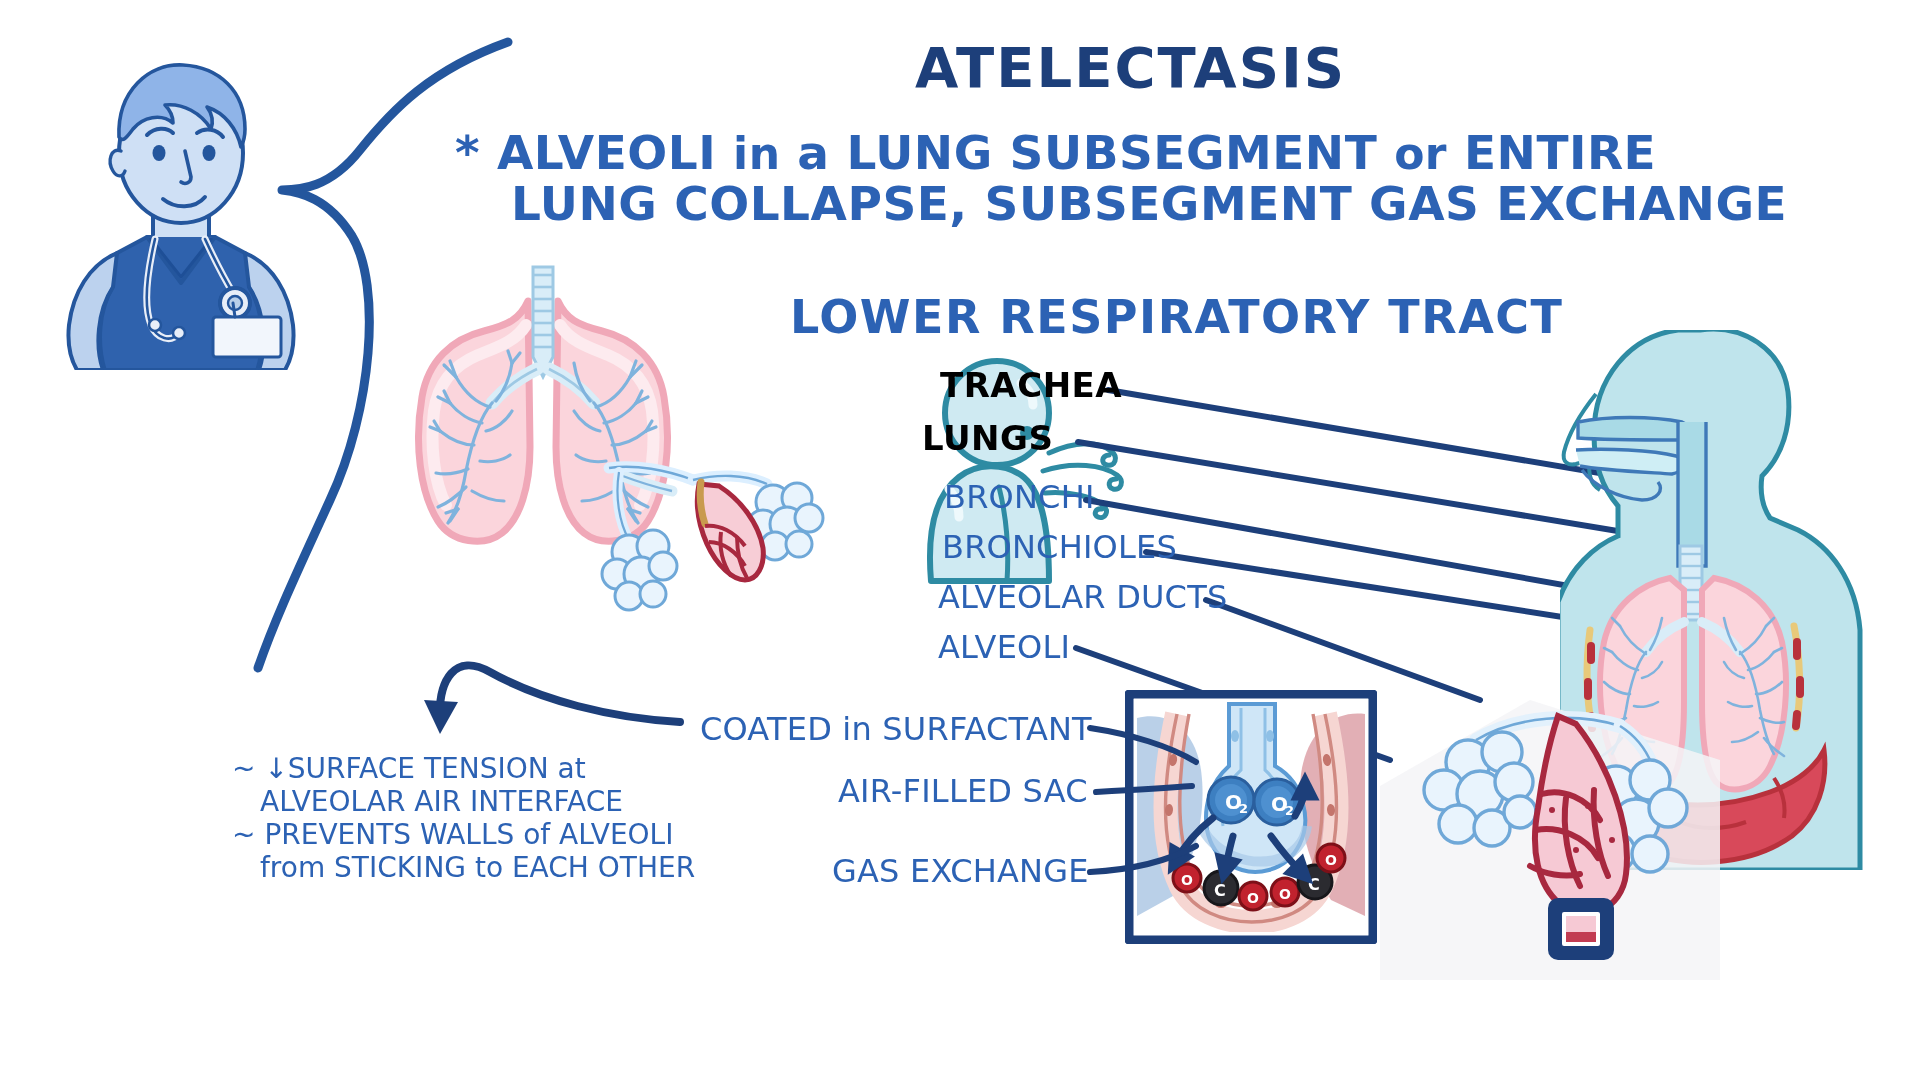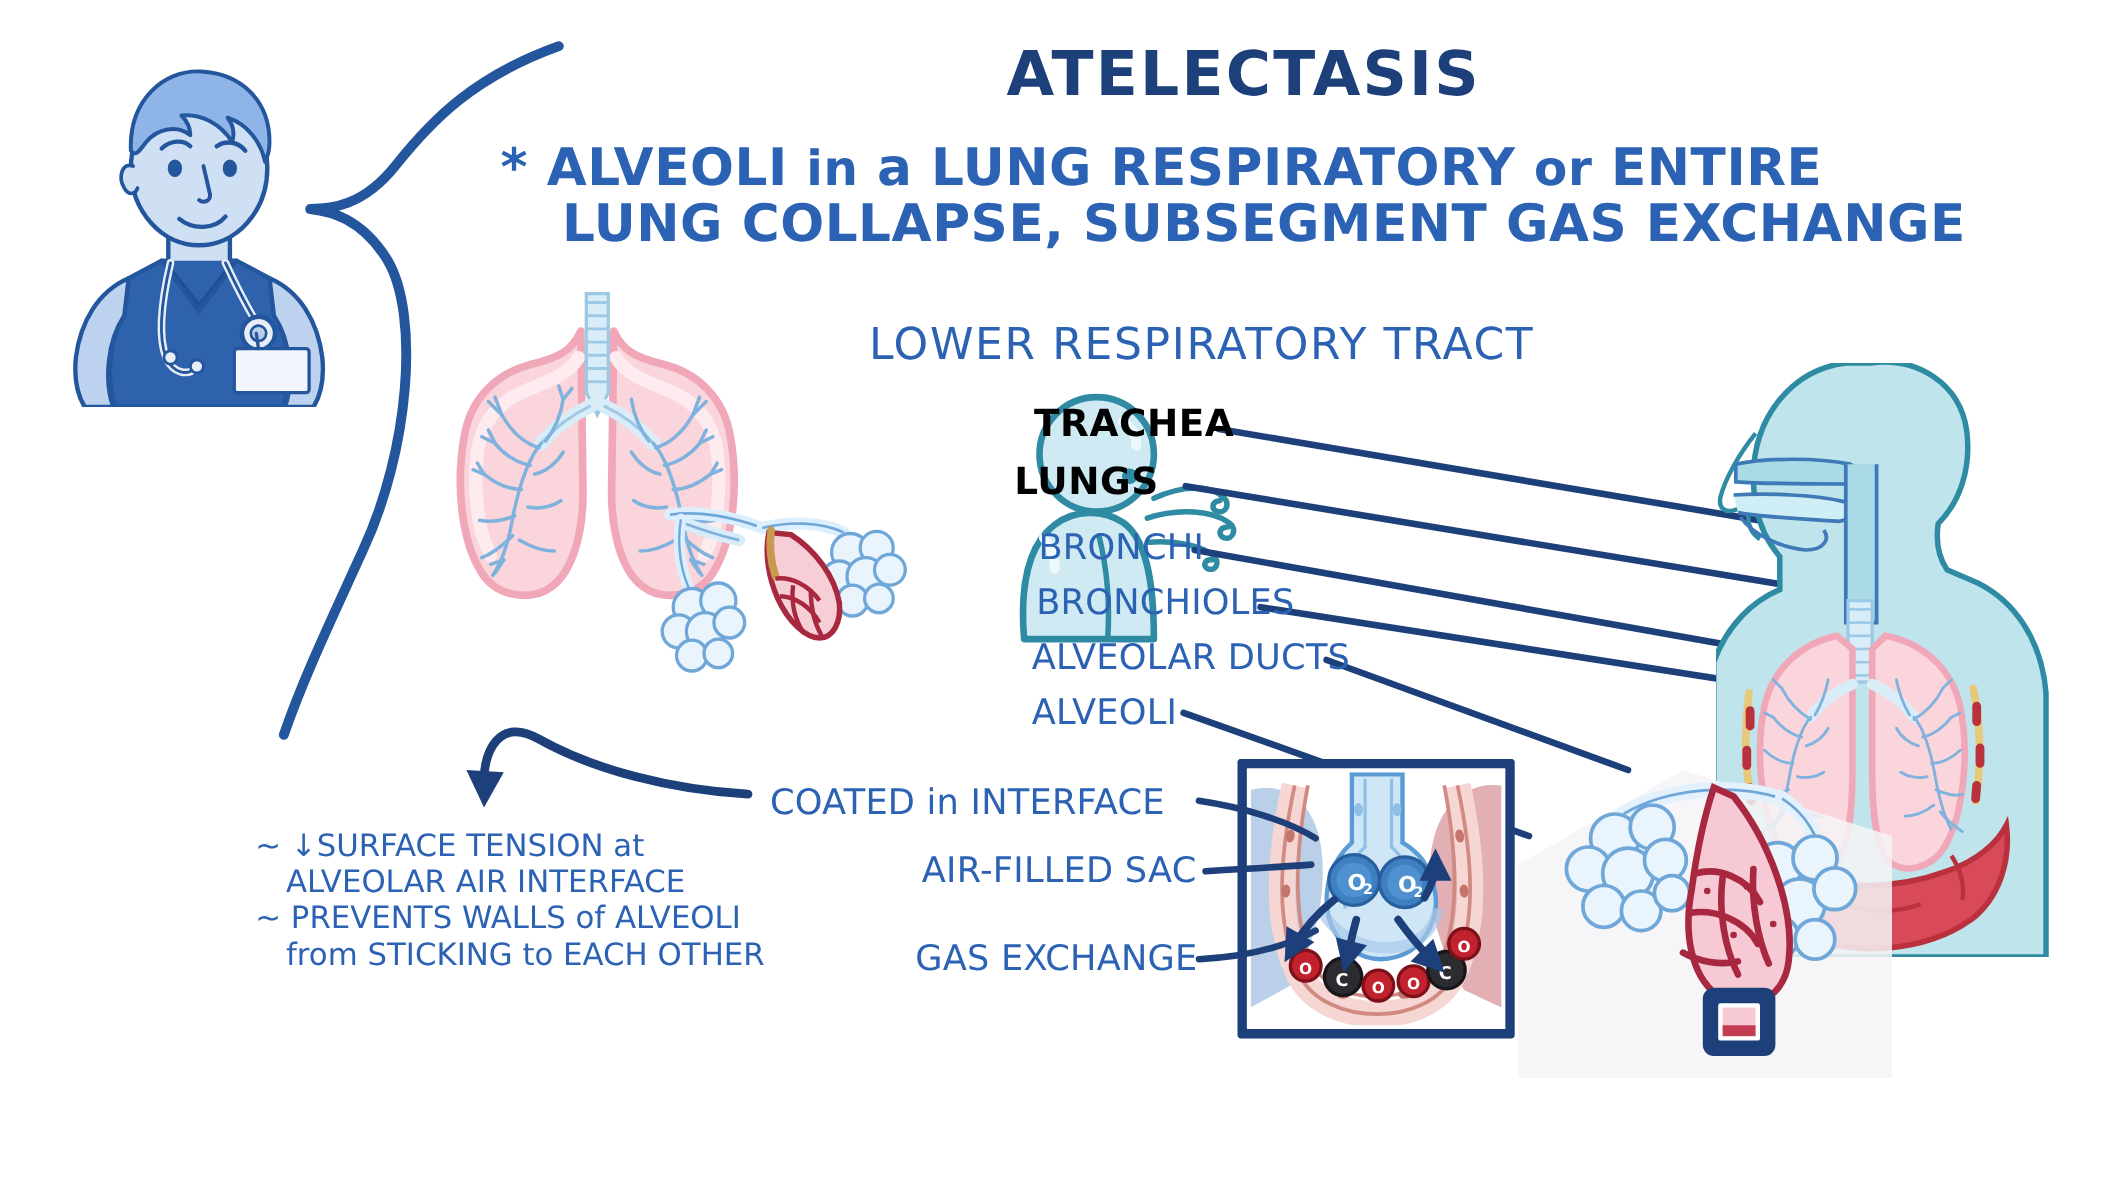--- a/index.html
+++ b/index.html
@@ -17,21 +17,21 @@
     font-family:"DejaVu Sans","Liberation Sans",sans-serif;
     font-weight:bold;color:#1d3f7a;letter-spacing:2px;
     font-size:56px;line-height:1;white-space:nowrap;
   }
   .headline{
     font-weight:bold;color:#2c62b4;font-size:47px;line-height:1.08;
     letter-spacing:.5px;white-space:nowrap;
   }
   .headline .lc{text-transform:lowercase;font-size:44px;}
   .section-title{
-    font-weight:normal;color:#2c62b4;font-size:40px;letter-spacing:1.5px;
+    font-weight:bold;color:#2c62b4;font-size:46px;letter-spacing:1.5px;
     white-space:nowrap;
   }
   .lbl-lg{font-weight:bold;color:#000000;font-size:34px;letter-spacing:.5px;white-space:nowrap;}
   .lbl-sm{font-weight:normal;color:#2c62b4;font-size:32px;letter-spacing:.2px;white-space:nowrap;}
   .note{color:#2c62b4;font-size:28px;line-height:1.18;white-space:nowrap;}
   .note .lc{text-transform:lowercase;}
   .tilde{font-size:28px;color:#2c62b4;}
 
   
   .leaders{position:absolute;left:0;top:0;width:1920px;height:1080px;pointer-events:none;}
@@ -93,21 +93,21 @@
   <svg class="abs leaders" style="left:0;top:0;" width="1920" height="1080" viewBox="0 0 1920 1080">
     <path d="M508 42 C430 70 392 110 360 150 C330 188 300 190 282 190
              C300 192 328 198 352 236 C382 286 372 410 330 500 C300 566 276 616 258 668" fill="none" stroke="#24569d" stroke-width="9" stroke-linecap="round" stroke-linejoin="round"></path>
   </svg>
 
   <div class="abs title" style="left:915px;top:40px;">ATELECTASIS</div>
 
   <div class="abs" style="left:455px;top:128px;">
     <div class="headline">
       <span>*</span>
-      <span>ALVEOLI </span><span class="lc">in</span><span> a LUNG RESPIRATORY </span><span class="lc">or</span><span> ENTIRE</span>
+      <span>ALVEOLI </span><span class="lc">in</span><span> a LUNG SUBSEGMENT </span><span class="lc">or</span><span> ENTIRE</span>
     </div>
     <div class="headline" style="margin-left:56px;">LUNG COLLAPSE, SUBSEGMENT GAS EXCHANGE</div>
   </div>
 
   <div class="abs section-title" style="left:790px;top:290px;">LOWER RESPIRATORY TRACT</div>
 
   <svg class="abs" style="left:380px;top:265px;" width="330" height="290" viewBox="0 0 330 290">
     <g>
 
       <path d="M148 36 C140 54 128 60 104 66 C72 74 48 96 42 132 C34 178 40 228 58 256
@@ -479,21 +479,21 @@
       <path d="M1090 728 C1130 734 1170 746 1196 762"></path>
       <path d="M1096 792 C1132 790 1166 788 1192 786"></path>
       <path d="M1090 872 C1130 870 1166 862 1196 846"></path>
 
       <path d="M680 722 C610 718 540 700 490 672 C455 652 438 680 440 720" stroke-width="8"></path>
       <path d="M424 700 L440 734 L458 702" fill="#1d3f7a" stroke="none"></path>
     </g>
   </svg>
 
   <div class="abs lbl-sm" style="left:700px;top:710px;">
-    <span>COATED </span><span style="text-transform:lowercase;">in</span><span> INTERFACE</span>
+    <span>COATED </span><span style="text-transform:lowercase;">in</span><span> SURFACTANT</span>
   </div>
   <div class="abs lbl-sm" style="left:838px;top:772px;">AIR-FILLED SAC</div>
   <div class="abs lbl-sm" style="left:832px;top:852px;">GAS EXCHANGE</div>
 
   <div class="abs" style="left:232px;top:752px;">
     <div class="note" style="">
       <span class="tilde">~</span>
       <span>↓</span><span>SURFACE TENSION </span><span class="lc">at</span>
       <div style="margin-left:28px;">ALVEOLAR AIR INTERFACE</div>
     </div>

